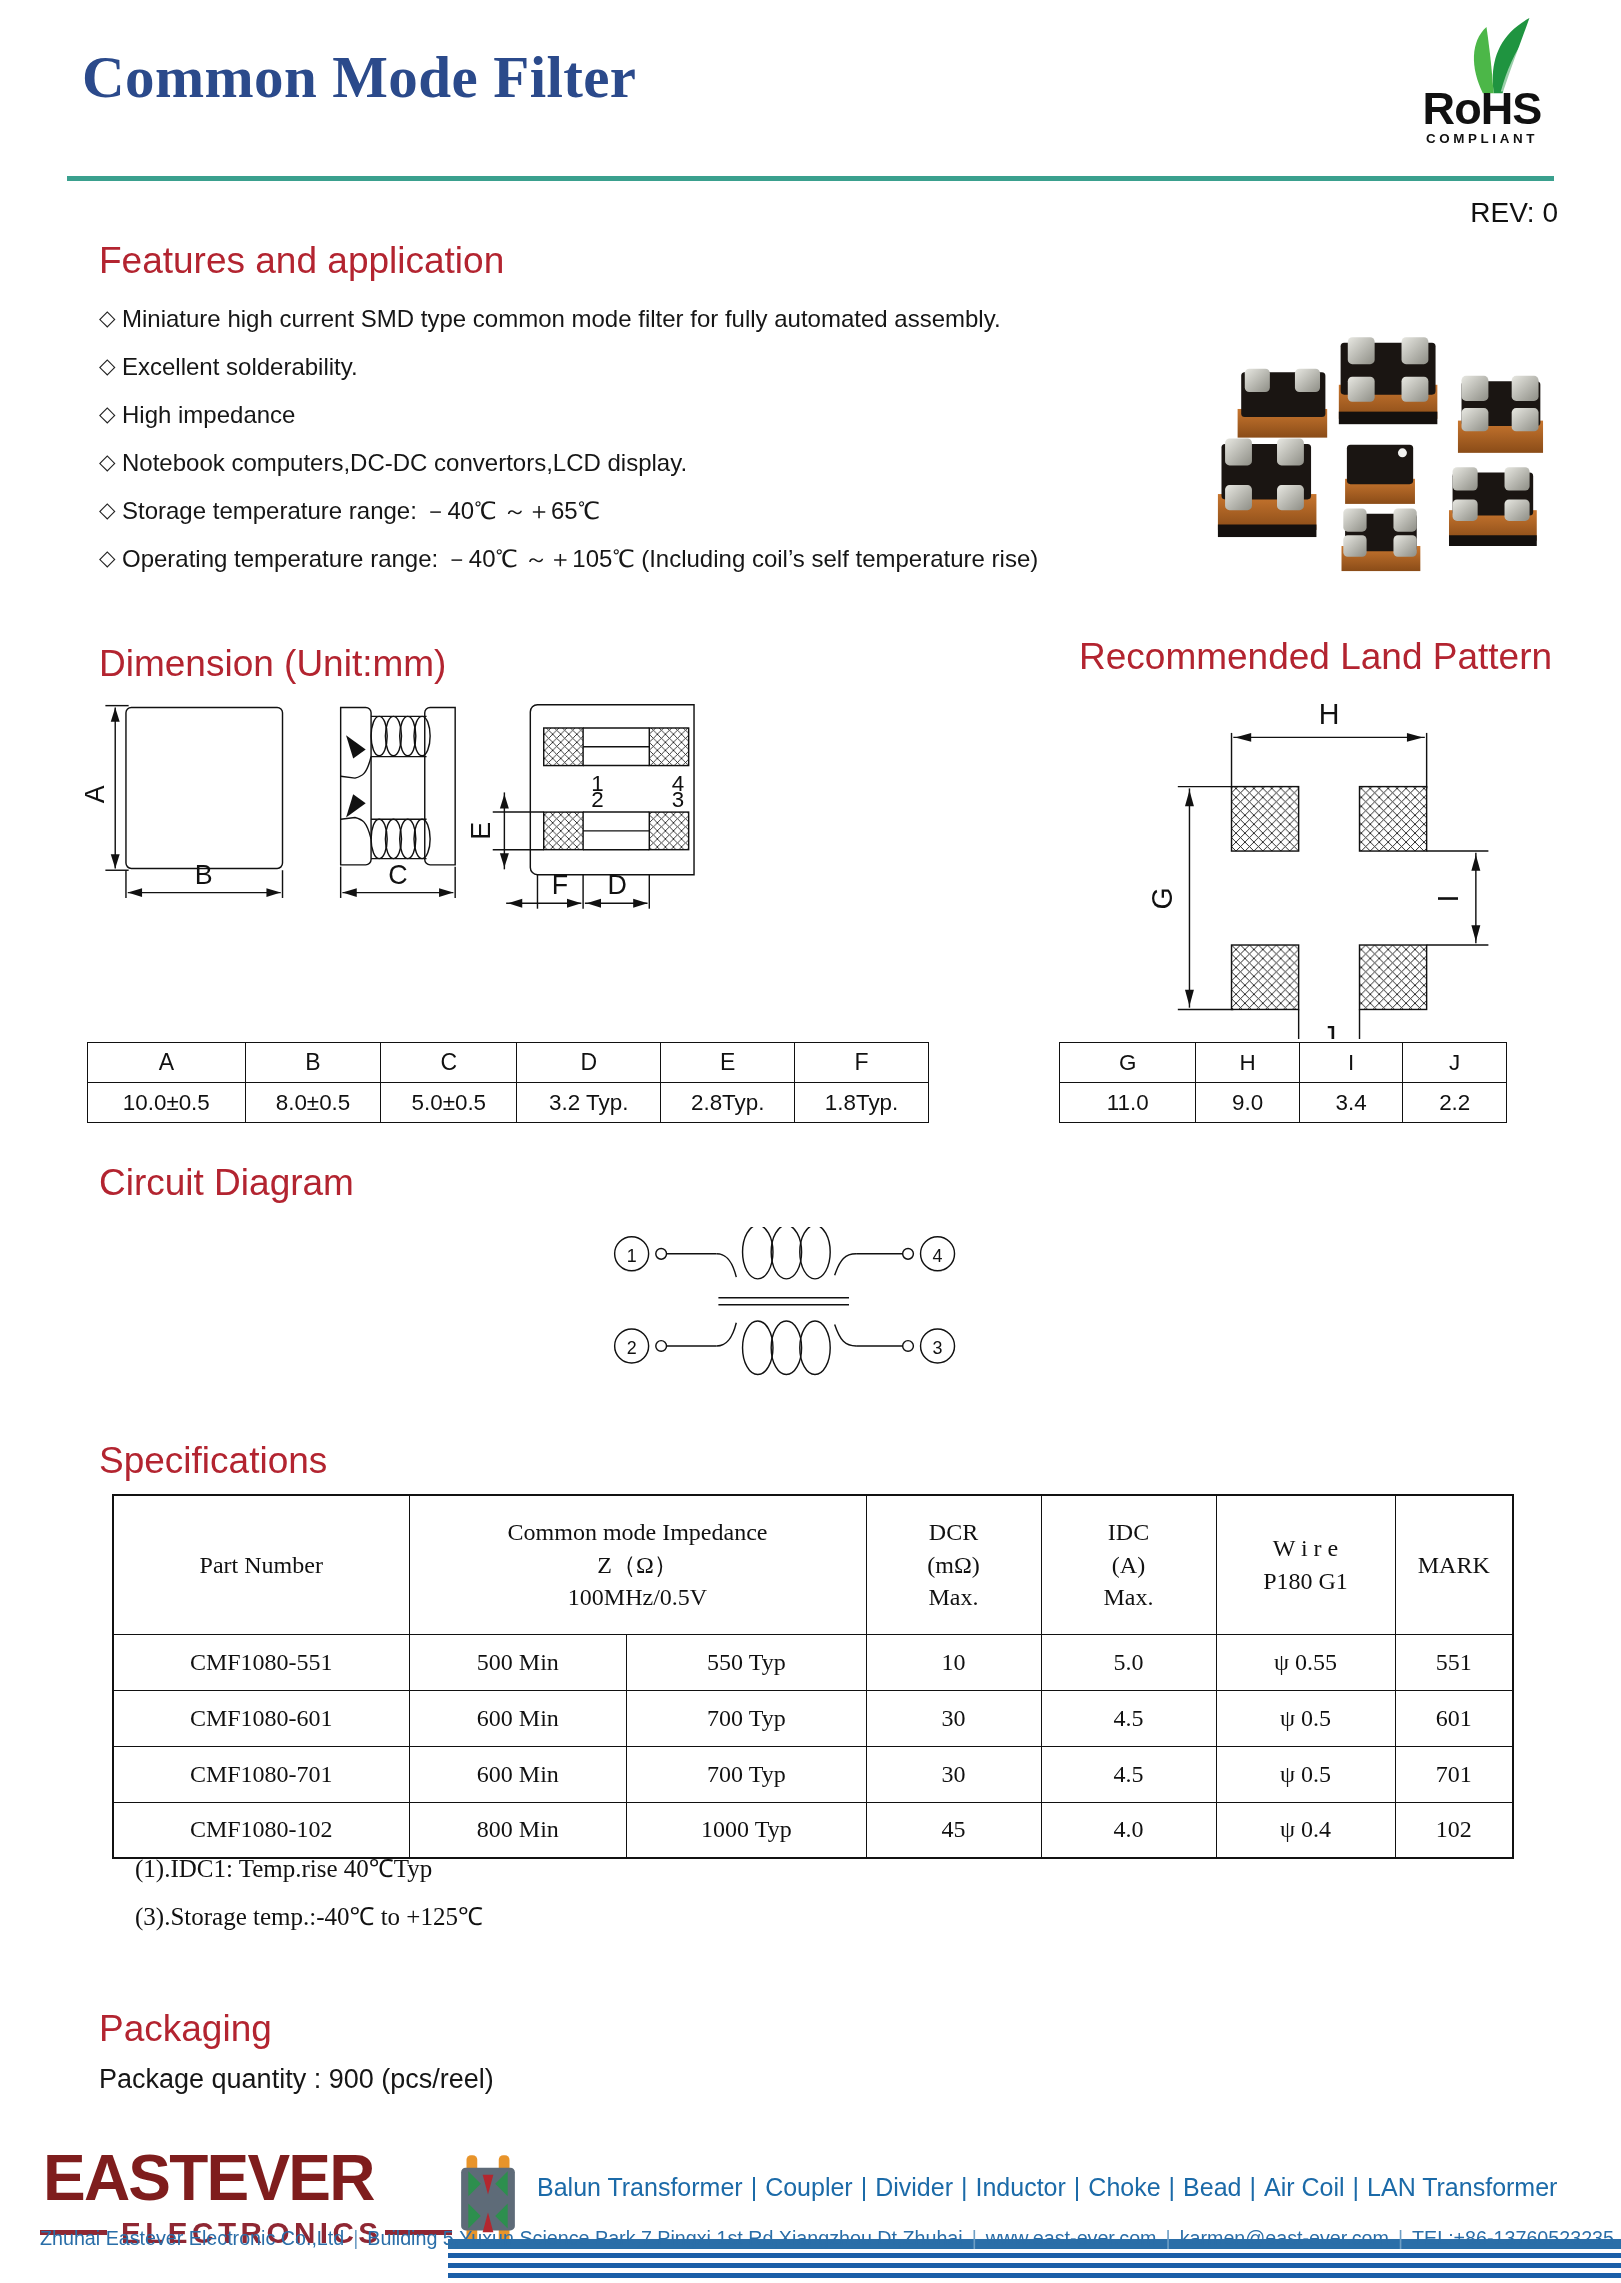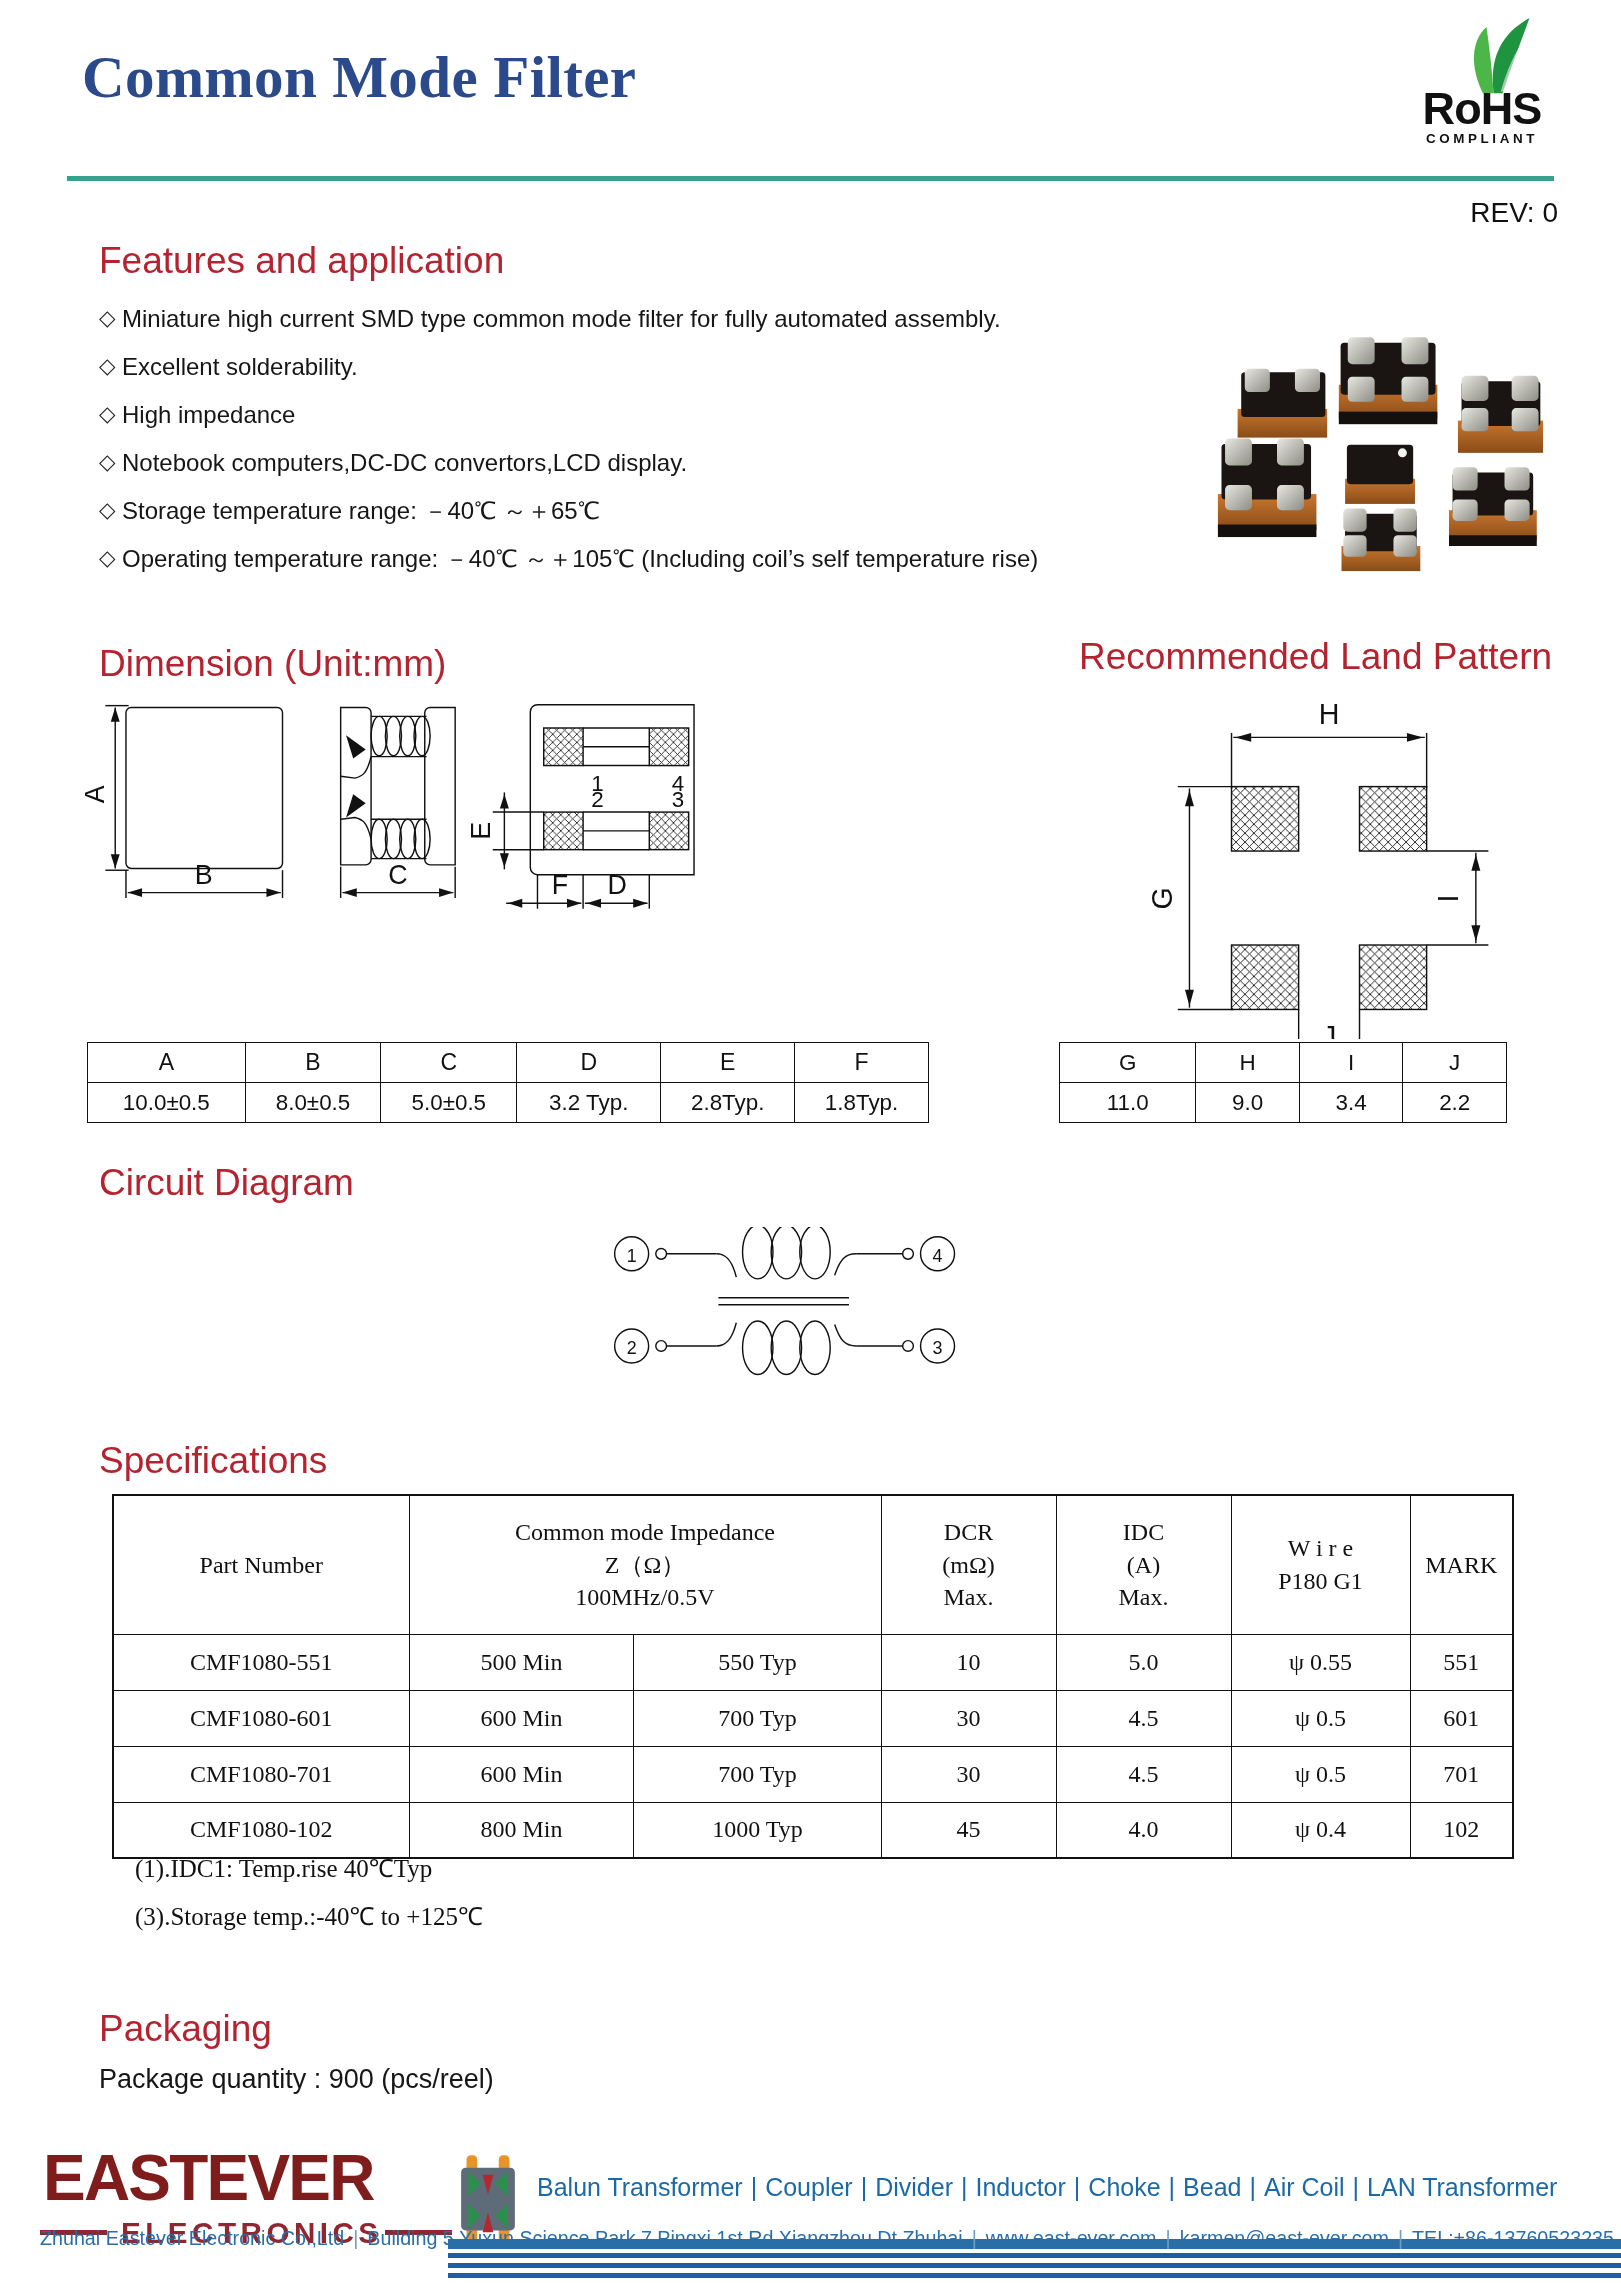--- a/index.html
+++ b/index.html
@@ -499,21 +499,21 @@
     </td>
     <td class="hcell" style="width:175px;">
       <span class="spec-sub">IDC</span>
       <span class="spec-sub">(A)</span>
       <span class="spec-sub">Max.</span>
     </td>
     <td class="hcell" style="width:179px;">
       <span class="spec-sub">W i r e</span>
       <span class="spec-sub">P180 G1</span>
     </td>
-    <td class="hcell" style="width:103px;">MARK</td>
+    <td class="hcell" style="width:118px;">MARK</td>
   </tr>
 
   <tr>
     <td class="dcell">CMF1080-551</td>
     <td class="dcell">500 Min</td>
     <td class="dcell">550 Typ</td>
     <td class="dcell">10</td>
     <td class="dcell">5.0</td>
     <td class="dcell">ψ 0.55</td>
     <td class="dcell">551</td>

